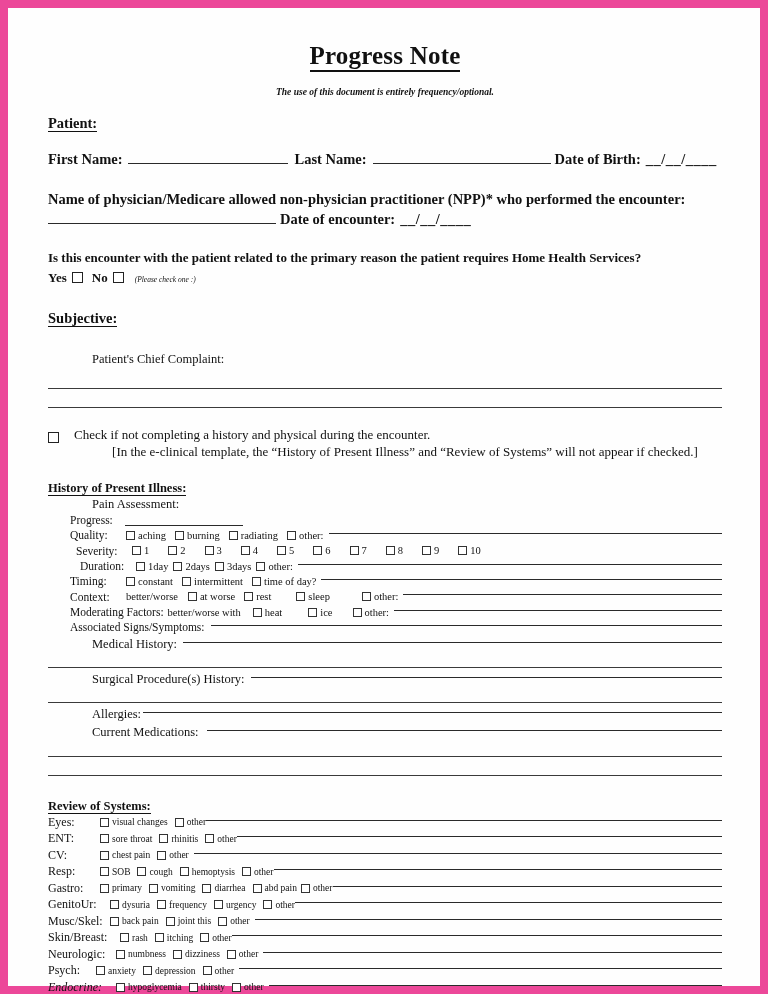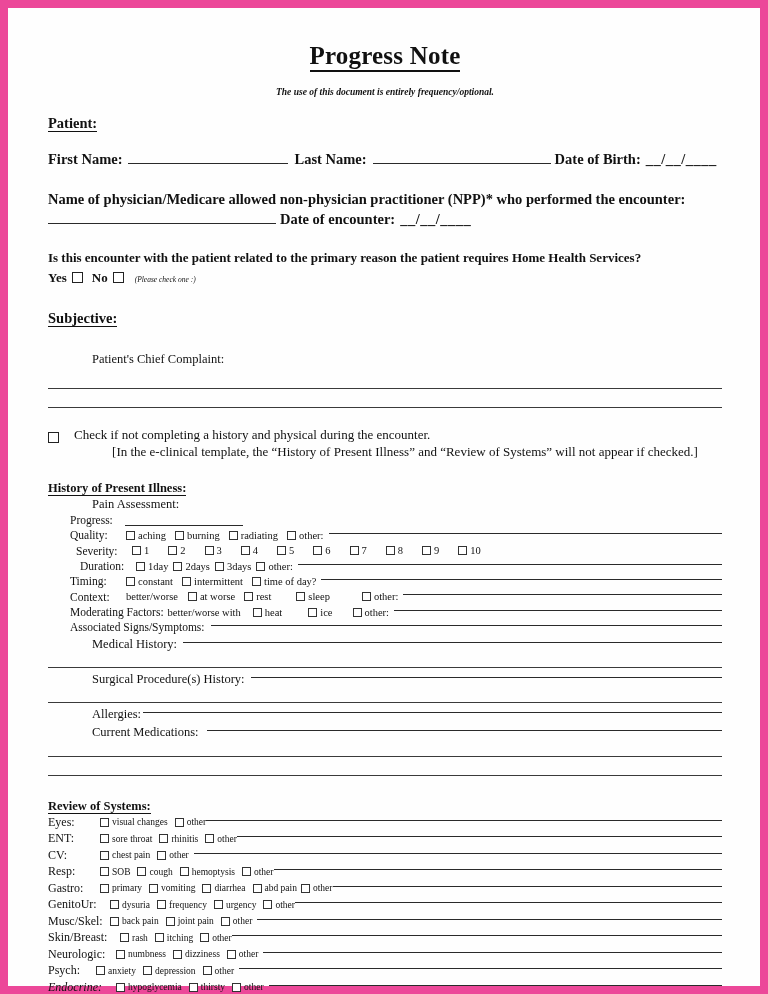--- a/index.html
+++ b/index.html
@@ -451,21 +451,21 @@
   </div>
 
   <div class="ros-row">
     <span class="ros-label" style="width:62px;">Musc/Skel:</span>
     <span class="ros-opt">
           <span class="cb"></span>
           <span>back pain</span>
         </span>
     <span class="ros-opt">
           <span class="cb"></span>
-          <span>joint pain</span>
+          <span>joint this</span>
         </span>
     <span class="ros-opt" style="margin-right:2px;">
           <span class="cb"></span>
           <span>other</span>
         </span>
     <span class="fill"></span>
   </div>
 
   <div class="ros-row">
     <span class="ros-label" style="width:72px;">Skin/Breast:</span>

